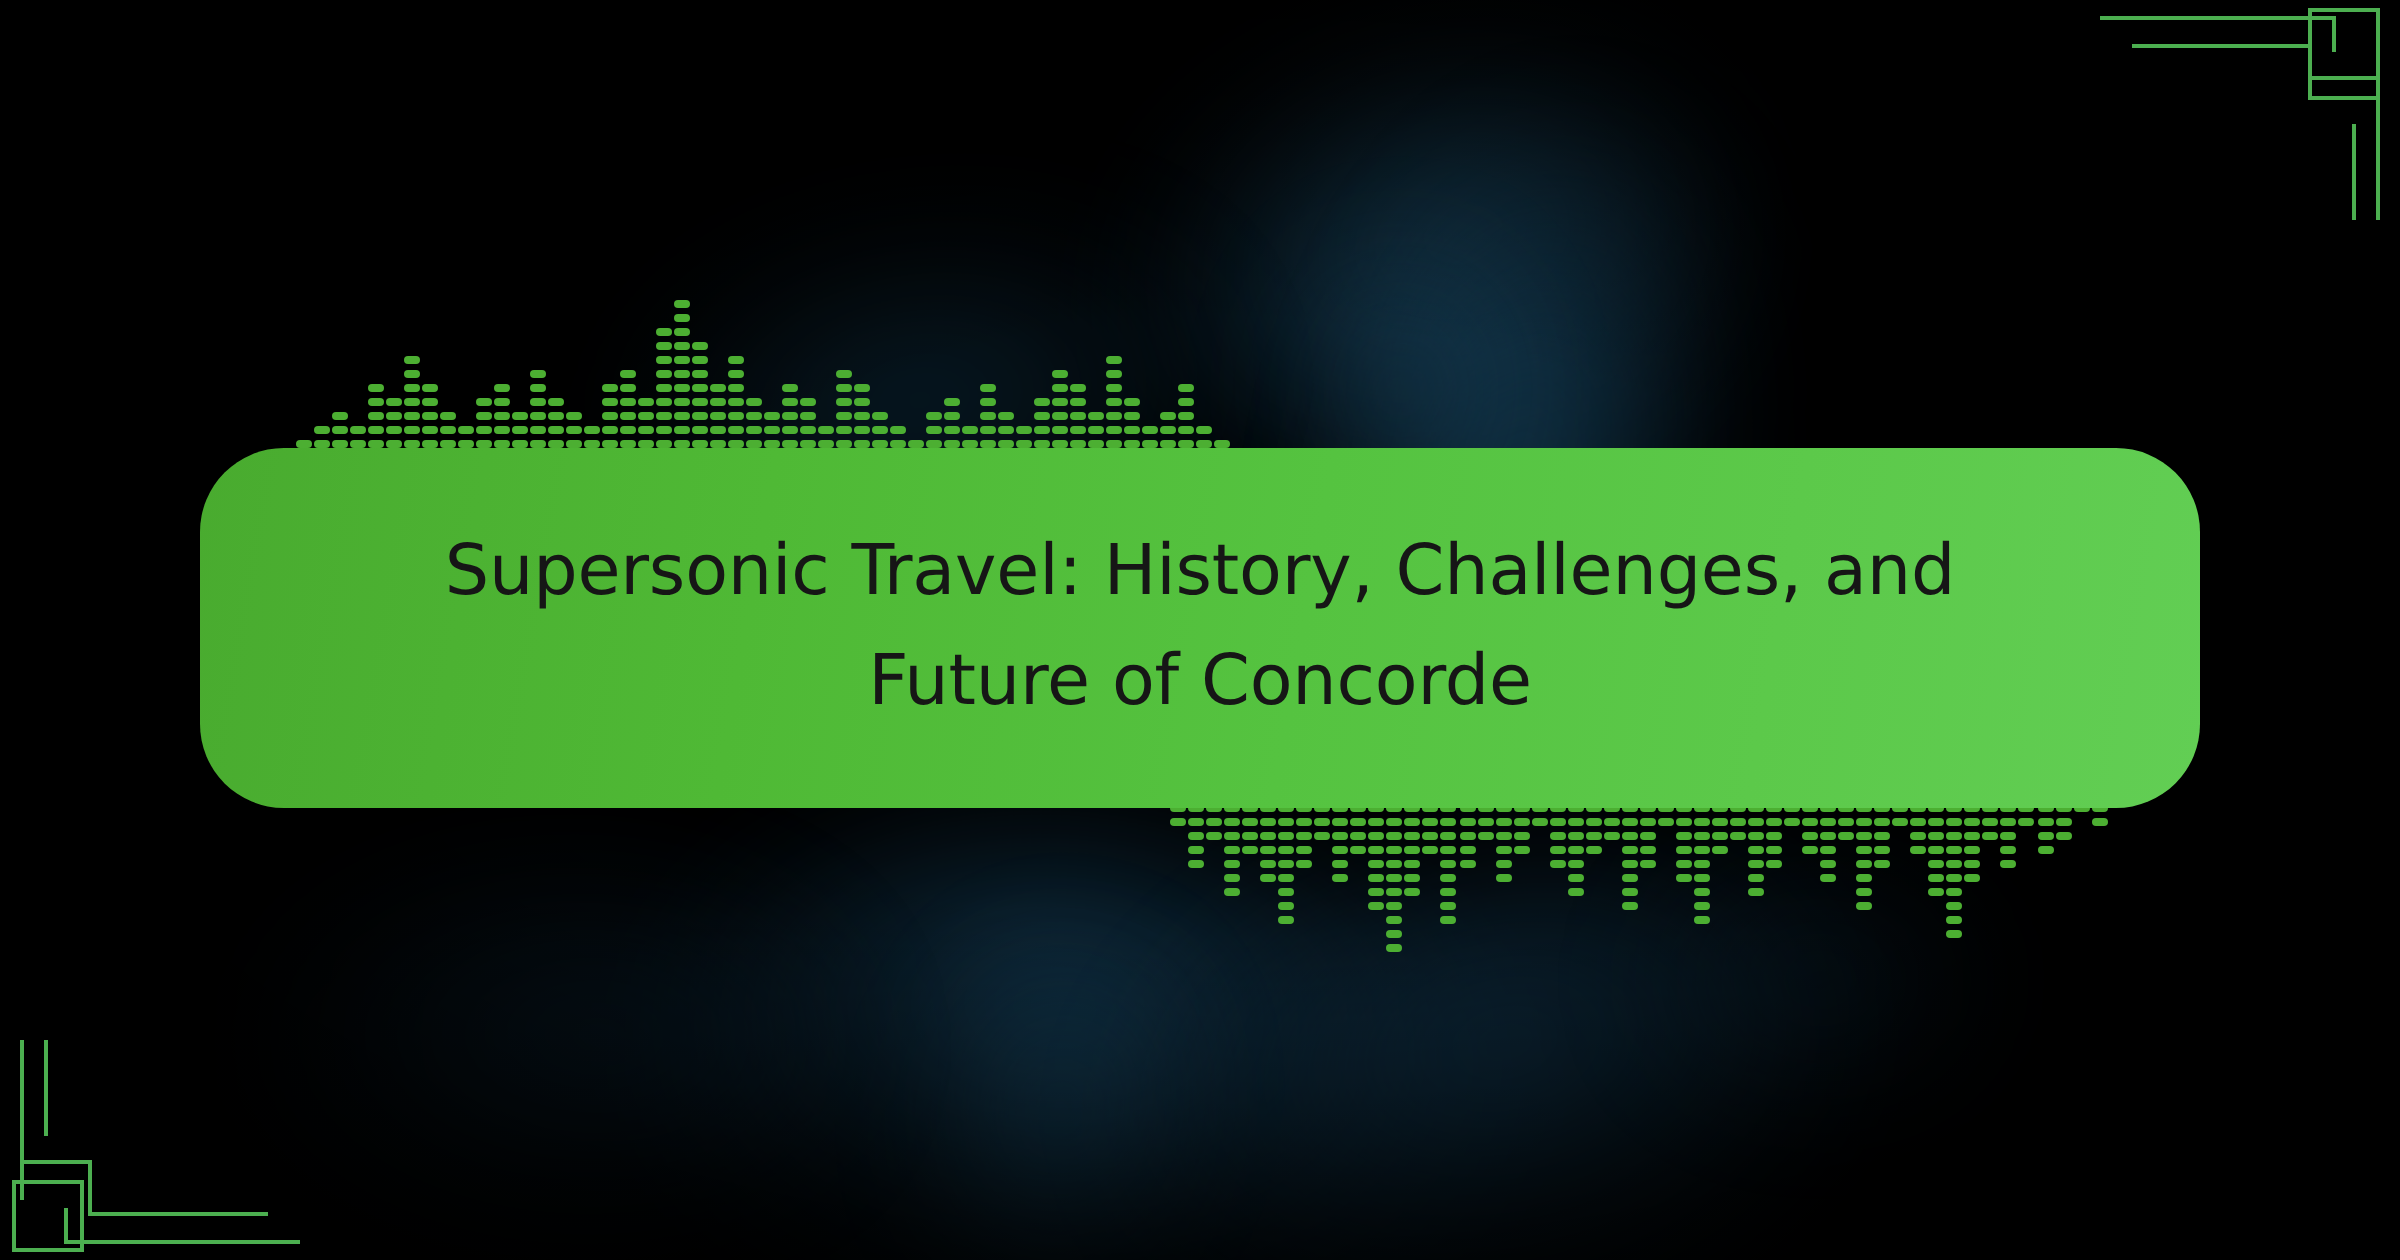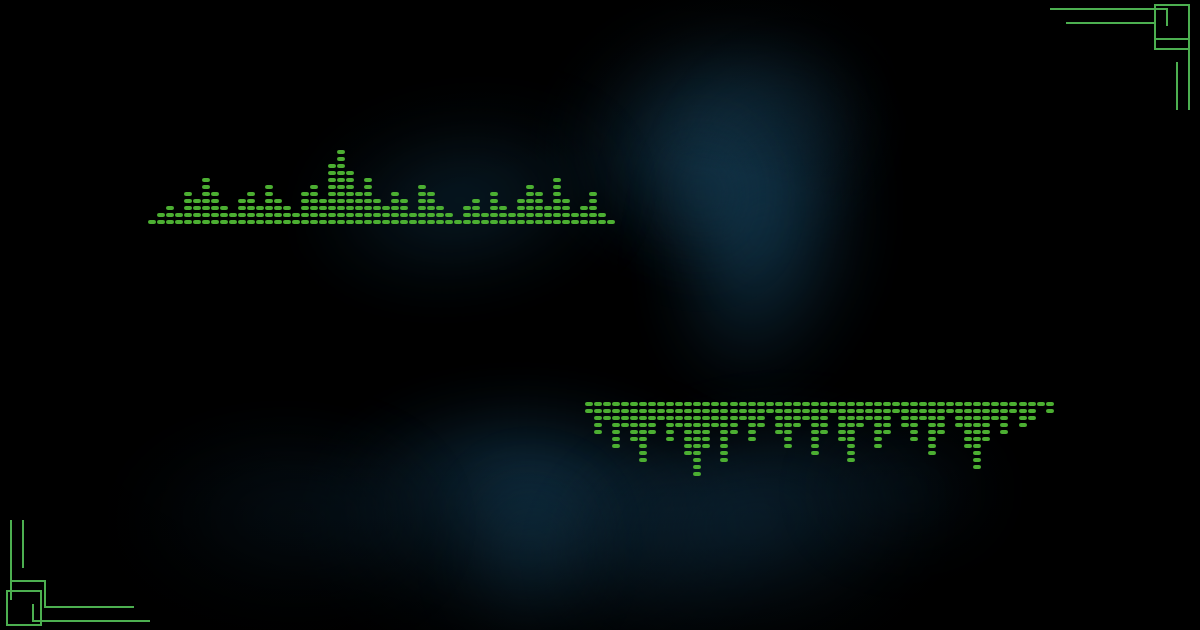--- a/index.html
+++ b/index.html
@@ -851,14 +851,17 @@
       </div>
       <div class="wave-col down">
         <div class="wave-dot" style="background: rgb(76, 175, 50); width: 8px; height: 4px;"></div>
       </div>
       <div class="wave-col down">
         <div class="wave-dot" style="background: rgb(76, 175, 50); width: 8px; height: 4px;"></div>
         <div class="wave-dot" style="background: rgb(76, 175, 50); width: 8px; height: 4px;"></div>
       </div>
     </div>
 
+  <div id="title-card">
+    <div id="title-text">Supersonic Travel: History, Challenges, and Future of Concorde</div>
+  </div>
 
 </div>
 
 </body></html>

